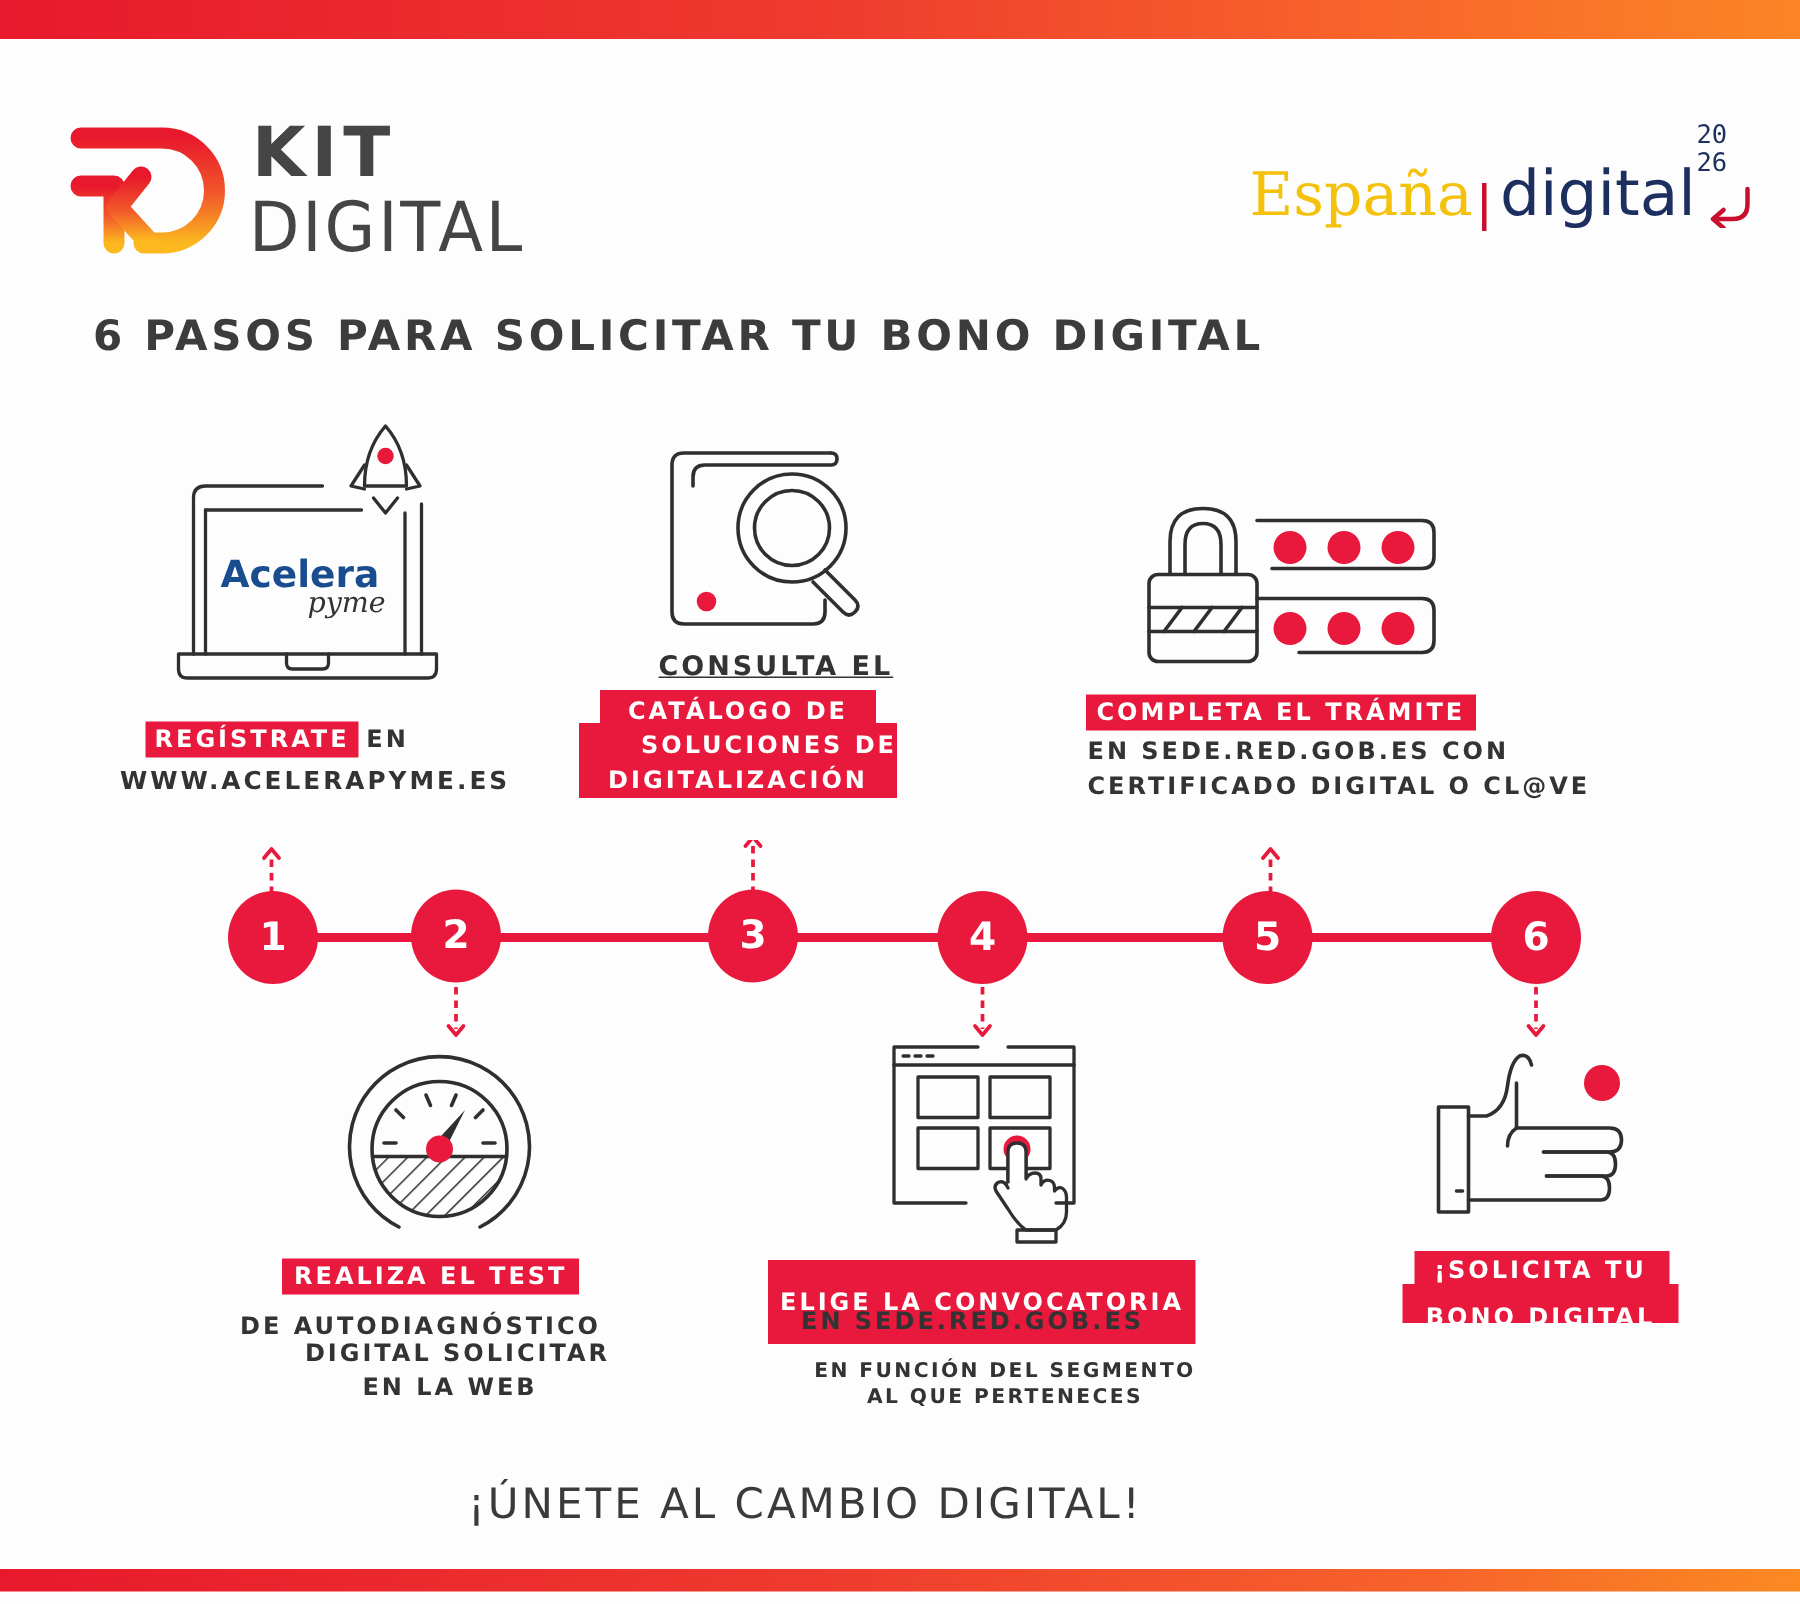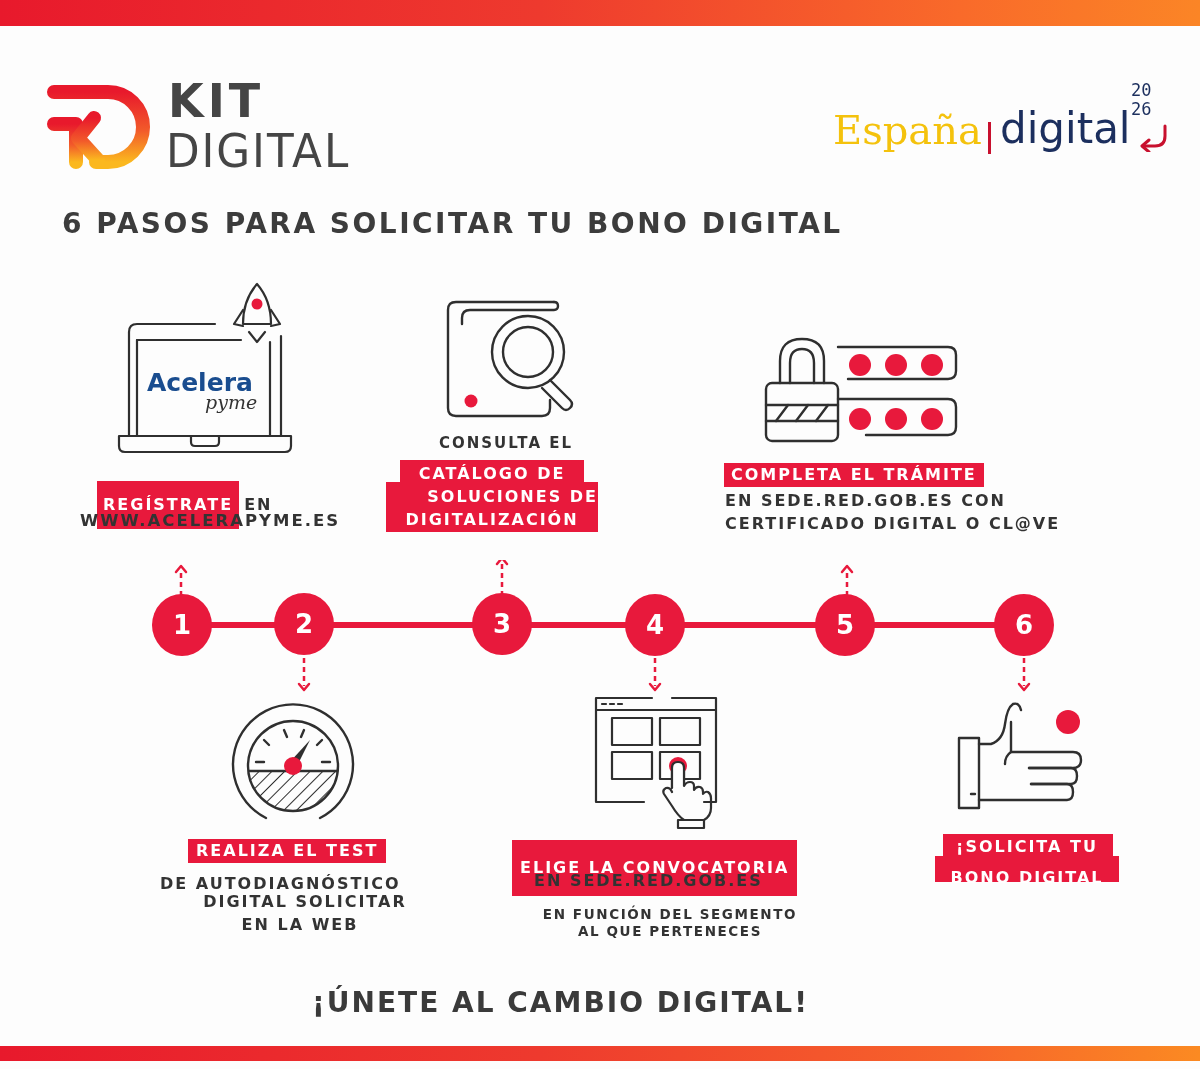--- a/index.html
+++ b/index.html
@@ -15,28 +15,28 @@
 
     .espana { left: 833px; top: 110px; font-family: "DejaVu Serif", serif; font-size: 40px; color: #f4c20d; line-height: 1; }
     .esp-sep { left: 988px; top: 122px; width: 3px; height: 32px; background: #c8102e; }
     .digital-word { left: 1000px; top: 108px; font-family: "DejaVu Sans", sans-serif; font-size: 42px; color: #1c2f5e; line-height: 1; }
     .year-top { left: 1131px; top: 82px; font-family: "DejaVu Sans Mono", monospace; font-size: 17px; color: #1c2f5e; line-height: 1; }
     .year-bot { left: 1131px; top: 101px; font-family: "DejaVu Sans Mono", monospace; font-size: 17px; color: #1c2f5e; line-height: 1; }
     .year-arrow { left: 1135px; top: 104px; width: 40px; height: 48px; }
 
     .headline { left: 62px; top: 207px; font-family: "DejaVu Sans", sans-serif; font-weight: bold; font-size: 28px; letter-spacing: 2.5px; color: #3c3c3c; white-space: nowrap; }
 
-    .label-red { background: #e8193c; color: #fff; font-weight: bold; font-size: 16px; letter-spacing: 2px; line-height: 1; padding: 16px 6px; white-space: nowrap; display: inline-block; }
+    .label-red { background: #e8193c; color: #fff; font-weight: bold; font-size: 16px; letter-spacing: 2px; line-height: 1; padding: 4px 6px; white-space: nowrap; display: inline-block; }
     .txt { font-weight: bold; font-size: 16px; letter-spacing: 2px; color: #333; white-space: nowrap; line-height: 1; }
     .txt-s { font-weight: bold; font-size: 13.5px; letter-spacing: 1.6px; color: #333; white-space: nowrap; line-height: 1; }
 
     .timeline-line { left: 182px; top: 622px; width: 845px; height: 6px; background: #e8193c; }
     .step { width: 60px; height: 62px; border-radius: 50%; background: #e8193c; color: #fff; font-weight: bold; font-size: 26px; display: flex; align-items: center; justify-content: center; }
 
-    .footer { left: 312px; top: 986px; font-family: "DejaVu Sans", sans-serif; font-weight: bold; font-size: 28px; letter-spacing: 2px; color: #3a3a3a; white-space: nowrap; }
+    .footer { left: 312px; top: 986px; font-family: "DejaVu Sans", sans-serif; font-weight: normal; font-size: 28px; letter-spacing: 2px; color: #3a3a3a; white-space: nowrap; }
   </style>
 </head>
 <body>
 
 <div class="abs topbar"></div>
 
 <svg class="abs kit-logo" viewBox="0 0 110 90">
   <defs>
     <linearGradient id="kd" x1="0" y1="0" x2="0" y2="1">
       <stop offset="0" stop-color="#e8192c"></stop>
@@ -91,21 +91,21 @@
 <svg class="abs" style="left:442px;top:296px;width:150px;height:130px;" viewBox="0 0 150 130">
   <g fill="none" stroke="#2f2f2f" stroke-width="2.4" stroke-linecap="round" stroke-linejoin="round">
     <path d="M112 6 H14 Q6 6 6 14 V112 Q6 120 14 120 H100 Q108 120 108 112 V104"></path>
     <path d="M112 6 Q116 6 116 10 Q116 14 112 14 H28 Q20 14 20 22 V28"></path>
     <circle cx="86" cy="56" r="36"></circle>
     <circle cx="86" cy="56" r="25"></circle>
     <path d="M108 84 L128 104 Q132 108 128 112 Q124 116 120 112 L100 92"></path>
   </g>
   <circle cx="29" cy="105" r="6.5" fill="#e8193c"></circle>
 </svg>
-<div class="abs txt" style="left:439px;top:436px;font-size:15px;">CONSULTA EL</div>
+<div class="abs txt" style="left:439px;top:436px;font-size:18px;text-decoration:underline;">CONSULTA EL</div>
 <div class="abs" style="left:386px;top:460px;width:176px;height:72px;">
   <div class="abs" style="left:14px;top:0;width:184px;height:24px;background:#e8193c;"></div>
   <div class="abs" style="left:0;top:22px;width:212px;height:50px;background:#e8193c;"></div>
   <div class="abs txt" style="left:0;top:6px;width:212px;text-align:center;color:#fff;">CATÁLOGO DE</div>
   <div class="abs txt" style="left:0;top:29px;width:212px;text-align:right;color:#fff;">SOLUCIONES DE</div>
   <div class="abs txt" style="left:0;top:52px;width:212px;text-align:center;color:#fff;">DIGITALIZACIÓN</div>
 </div>
 
 <svg class="abs" style="left:762px;top:335px;width:200px;height:112px;" viewBox="0 0 200 112">
   <g fill="none" stroke="#2f2f2f" stroke-width="2.4" stroke-linecap="round" stroke-linejoin="round">

